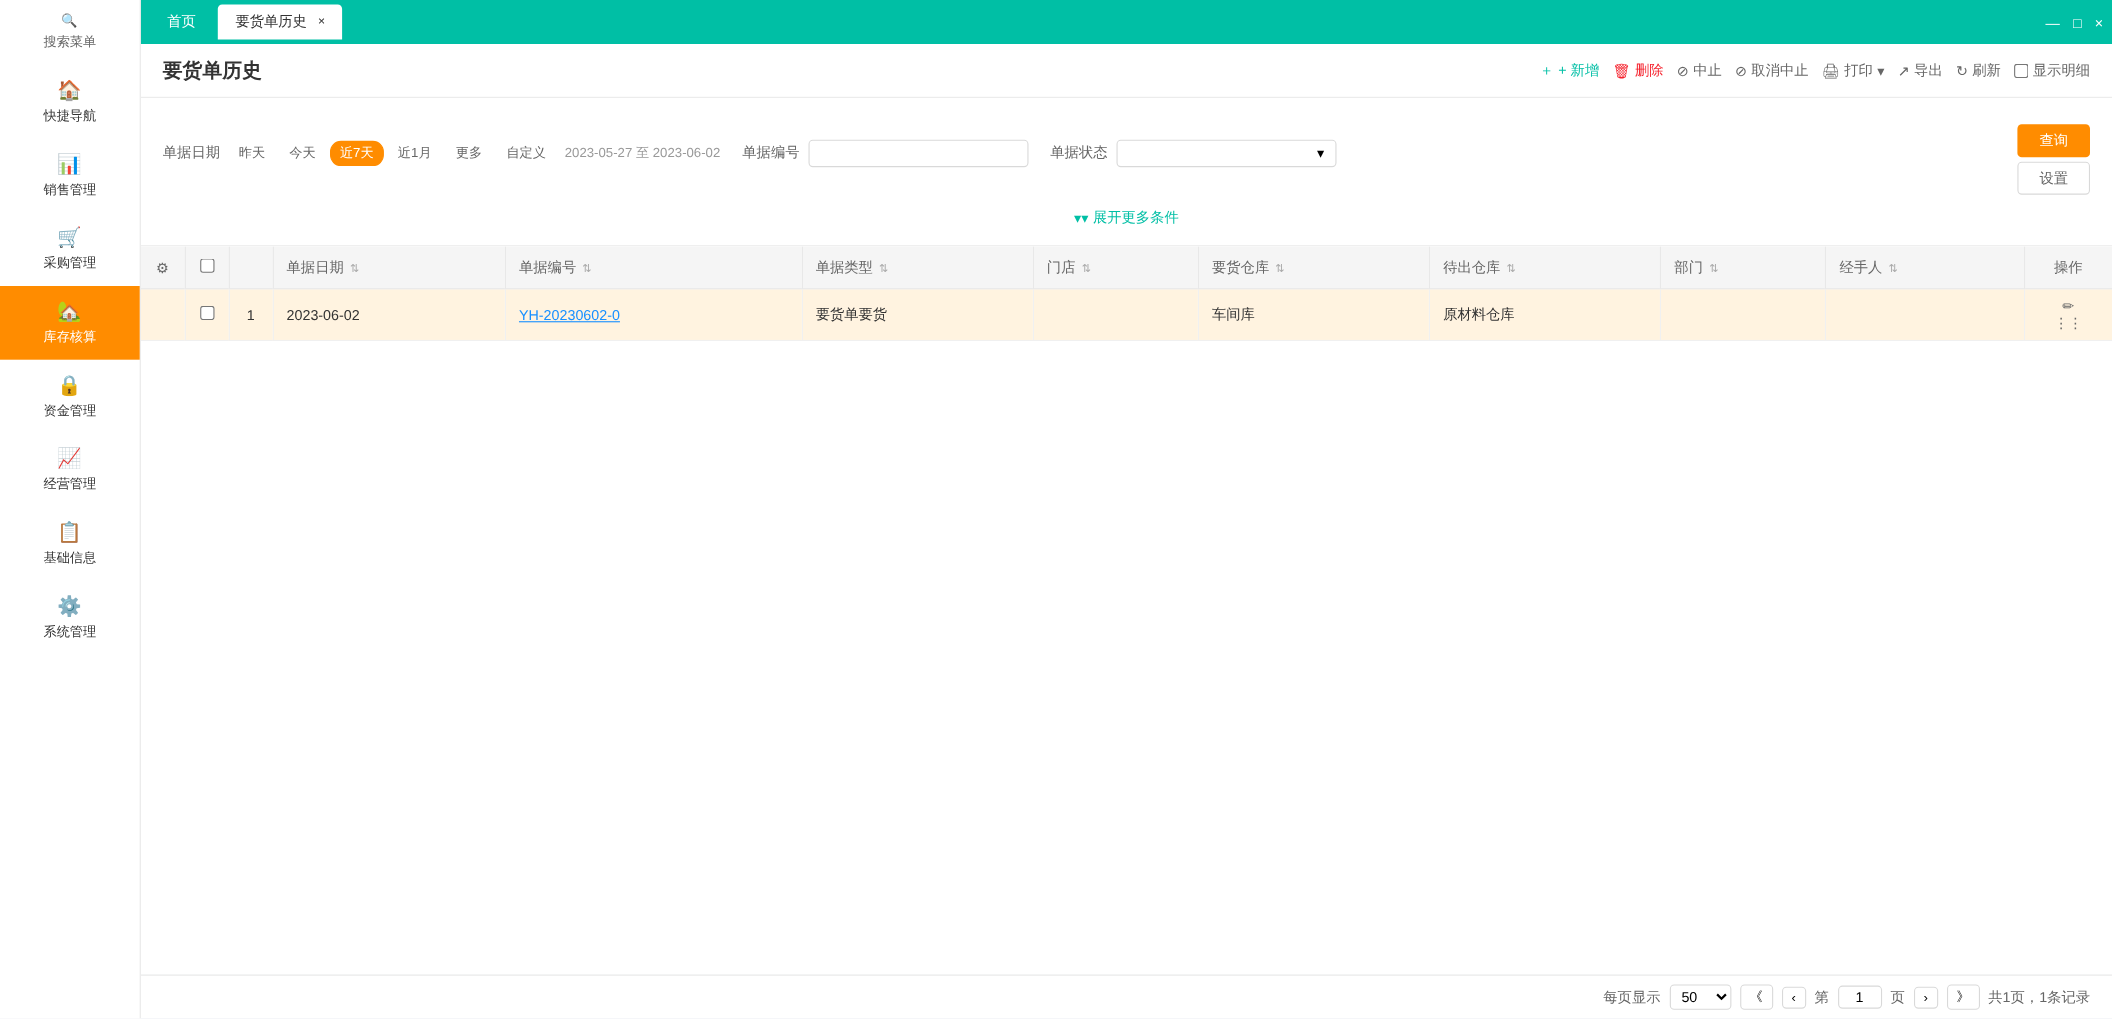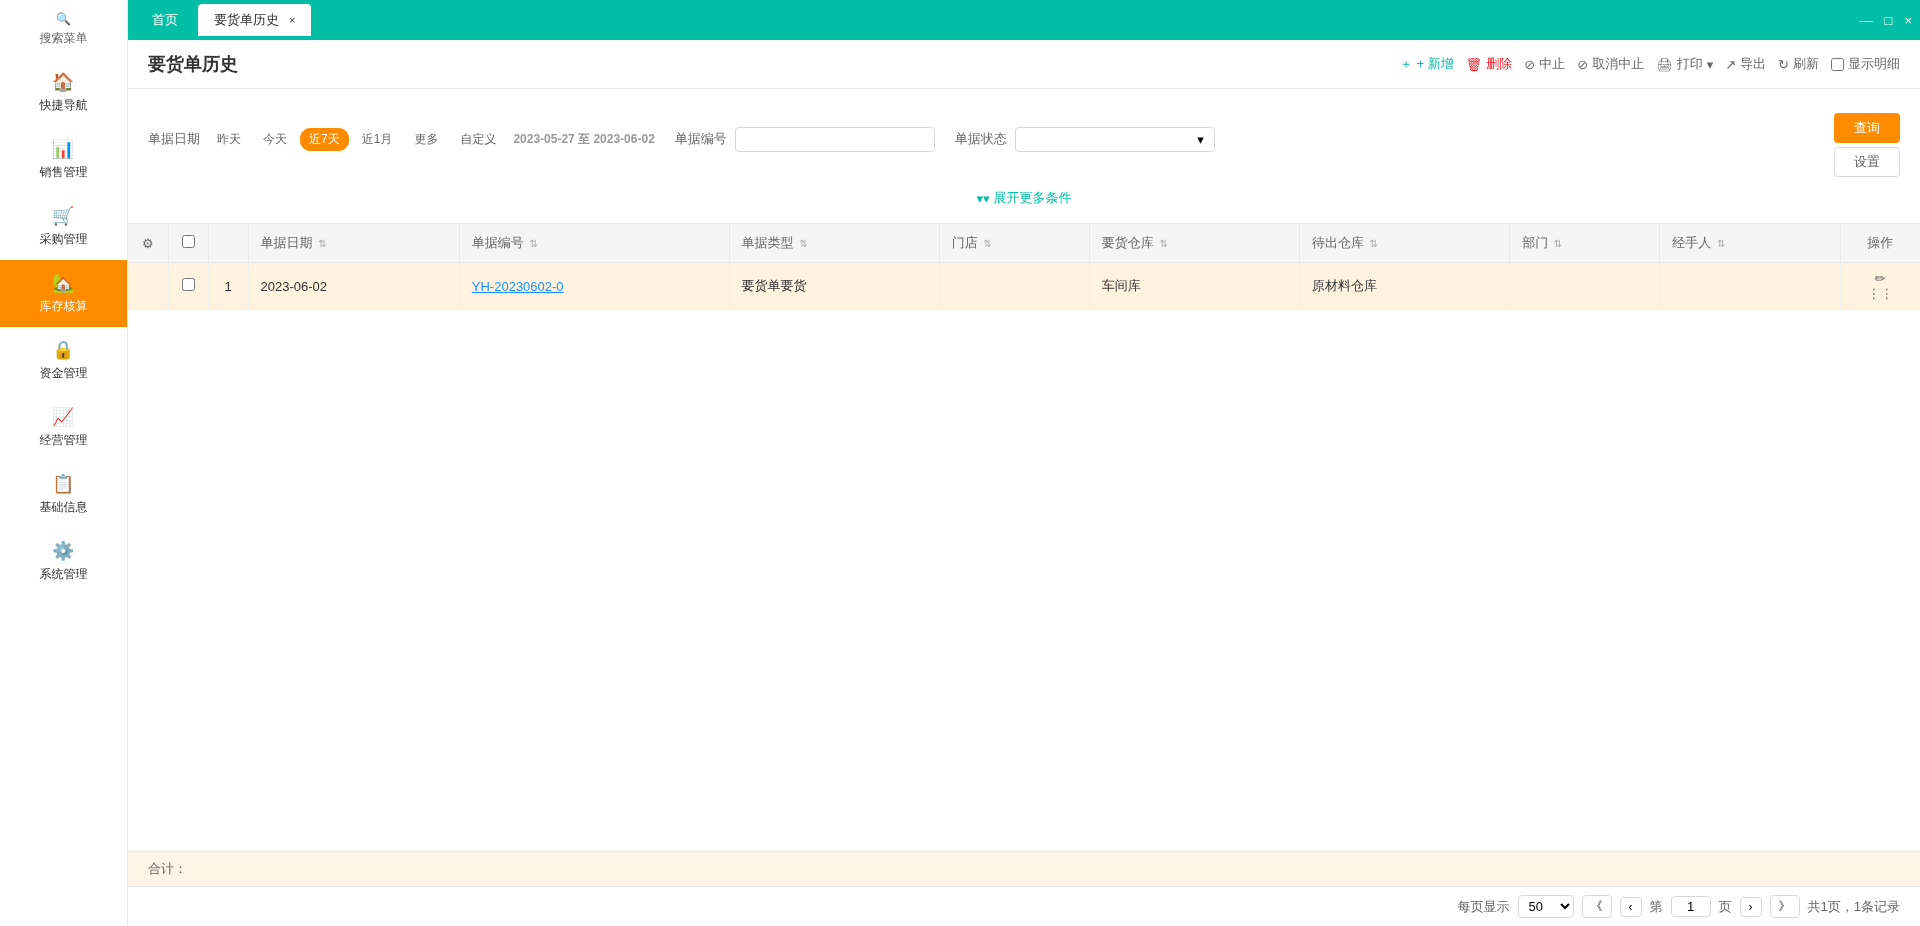--- a/index.html
+++ b/index.html
@@ -180,21 +180,20 @@
       border: 1px solid transparent;
     }
     .date-btn.active {
       background: #ff8c00;
       color: #fff;
       border-color: #ff8c00;
     }
     .date-range {
       font-size: 12px;
       color: #999;
-      font-weight: bold;
     }
     .filter-input {
       border: 1px solid #d9d9d9;
       border-radius: 4px;
       padding: 4px 10px;
       font-size: 13px;
       width: 200px;
       outline: none;
     }
     .filter-select {
@@ -542,23 +541,20 @@
             <td></td>
             <td class="col-ops">
               <span class="ops-icon">✏</span>
               <span class="ops-icon">⋮⋮</span>
             </td>
           </tr>
         </tbody>
       </table>
     </div>
 
-    <div class="table-footer">
-      <span>合计：</span>
-    </div>
 
     <div class="pagination">
       <span>每页显示</span>
       <select class="per-page-select">
         <option value="50">50</option>
         <option value="10">10</option>
         <option value="20">20</option>
         <option value="100">100</option>
       </select>
       <button class="pagination-btn">《</button>

